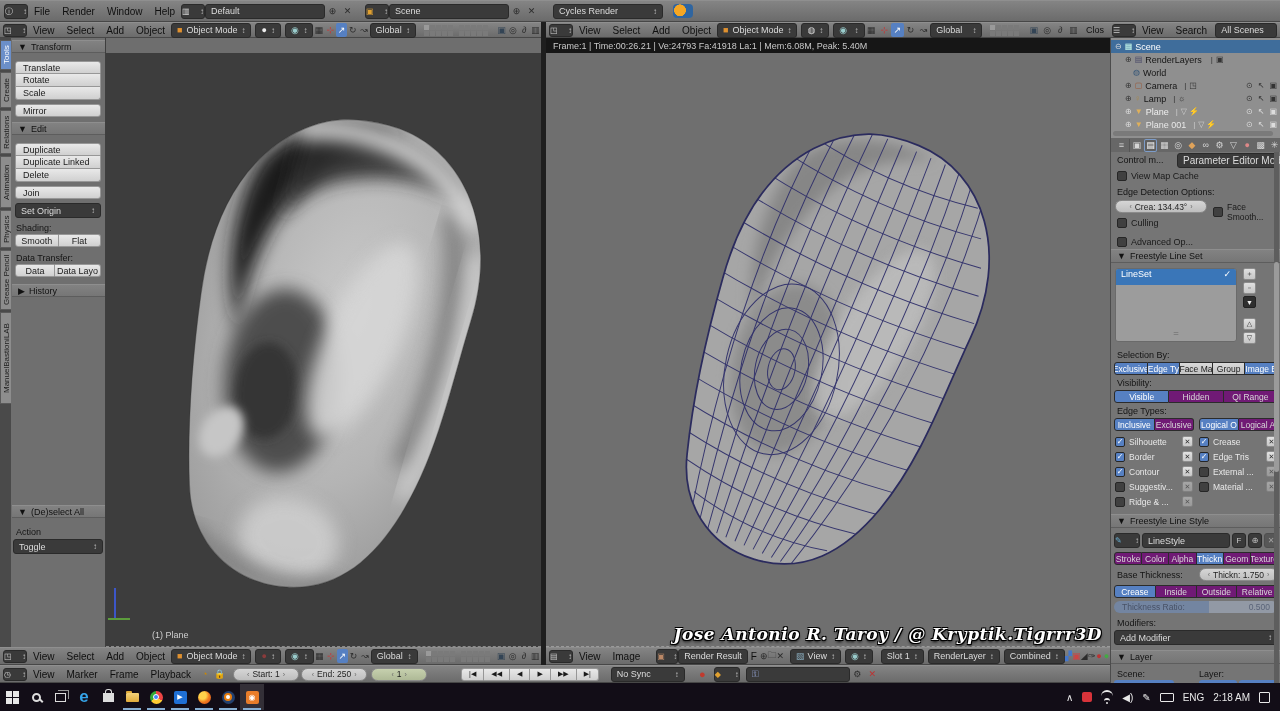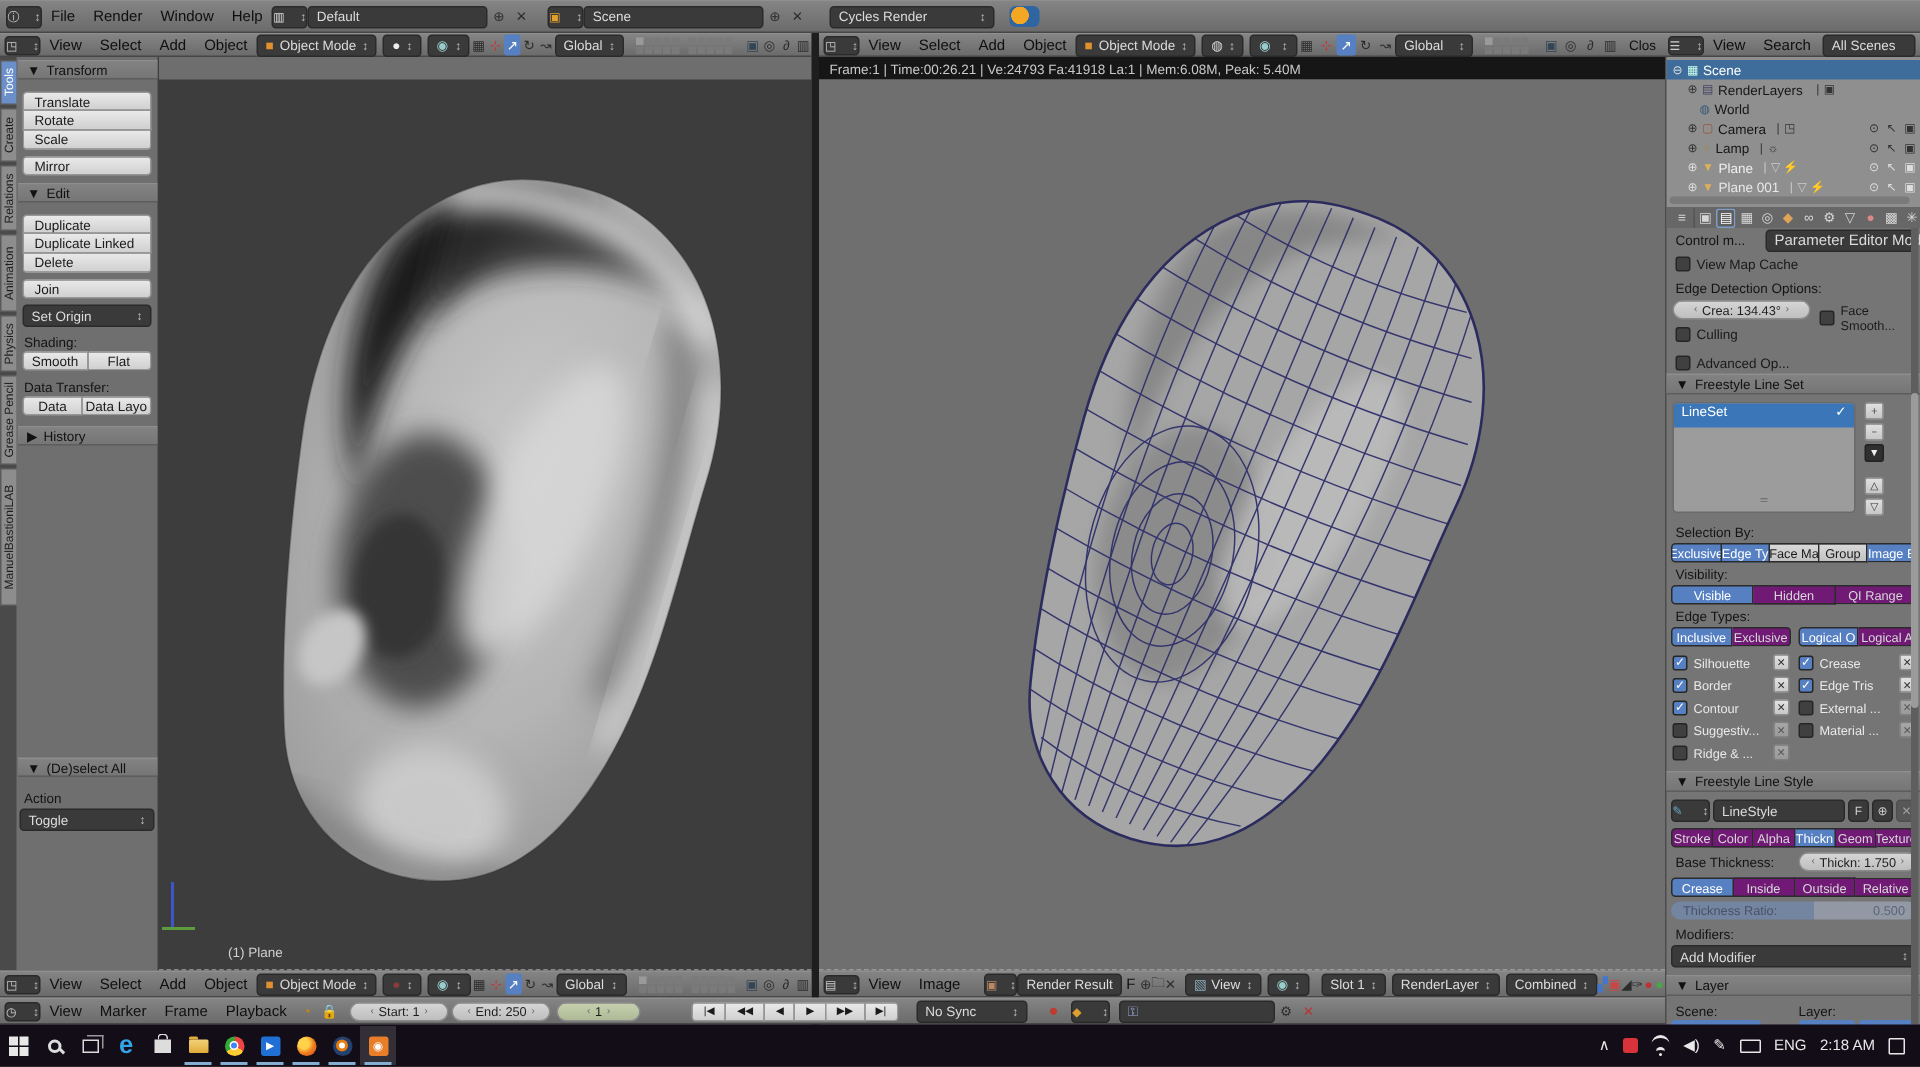--- a/index.html
+++ b/index.html
@@ -346,20 +346,21 @@
               <path d="M72.1,381.3 Q139.5,397.3 206.9,381.3"></path>
               <ellipse cx="100" cy="245" rx="52.0" ry="80.0" transform="rotate(-12 100 245)"></ellipse>
               <ellipse cx="100" cy="245" rx="37.4" ry="57.6" transform="rotate(-12 100 245)"></ellipse>
               <ellipse cx="100" cy="245" rx="24.4" ry="37.6" transform="rotate(-12 100 245)"></ellipse>
               <ellipse cx="100" cy="245" rx="12.5" ry="19.2" transform="rotate(-12 100 245)"></ellipse>
             </g>
         </g>
         <path d="M132,4 C198,2 250,62 248,148 C247,210 252,268 236,326 C222,376 196,410 148,416 C104,421 66,396 52,352 C37,306 24,246 16,190 C8,136 14,84 44,46 C72,12 100,5 132,4 Z" fill="none" stroke="#2b2b5e" stroke-width="1.6"></path>
       </g>
     </svg>
+    <div class="abs wm" style="right:8px;bottom:2px">Jose Antonio R. Taroy / @ Kryptik.Tigrrr3D</div>
   </div>
 
   <div class="abs hdr" style="left:1110px;top:22px;width:170px;height:16px">
     <div class="ebtn" style="height:13px;margin-left:2px">
         <span>☰</span>
         <span class="updn">↕</span>
       </div>
     <span class="menu">View</span>
     <span class="menu">Search</span>
     <div class="dfield" style="width:62px;margin-left:2px">

